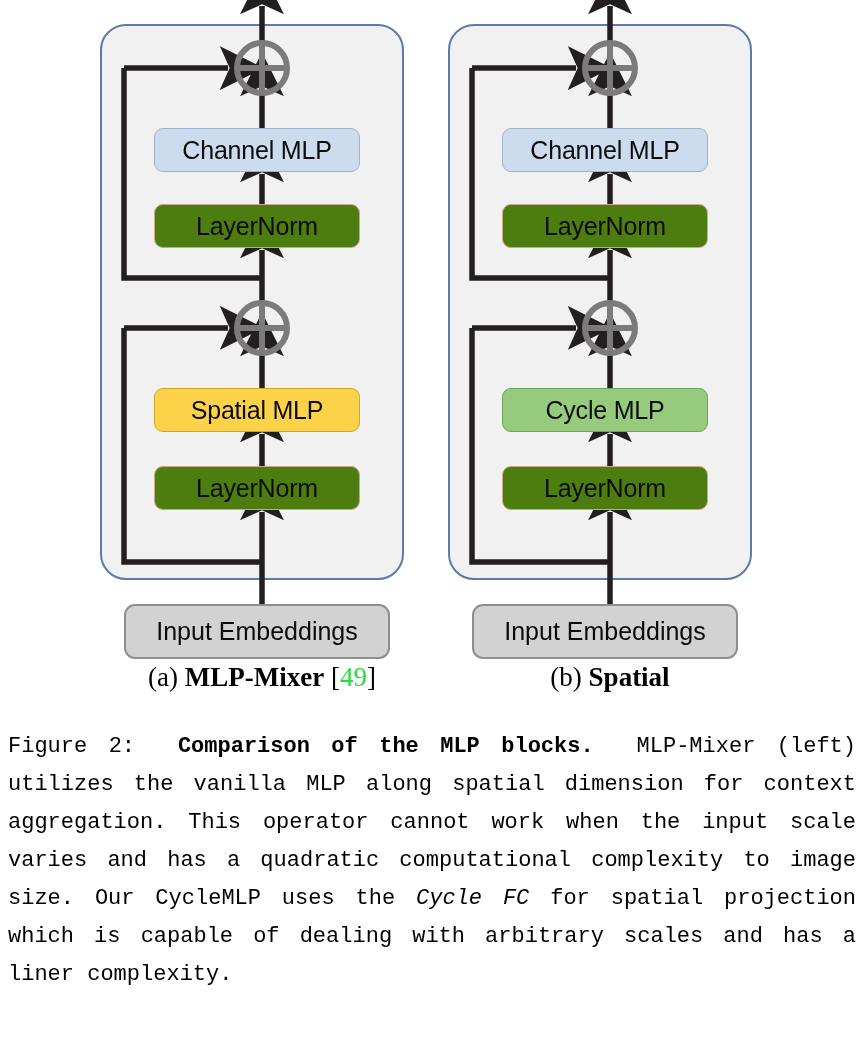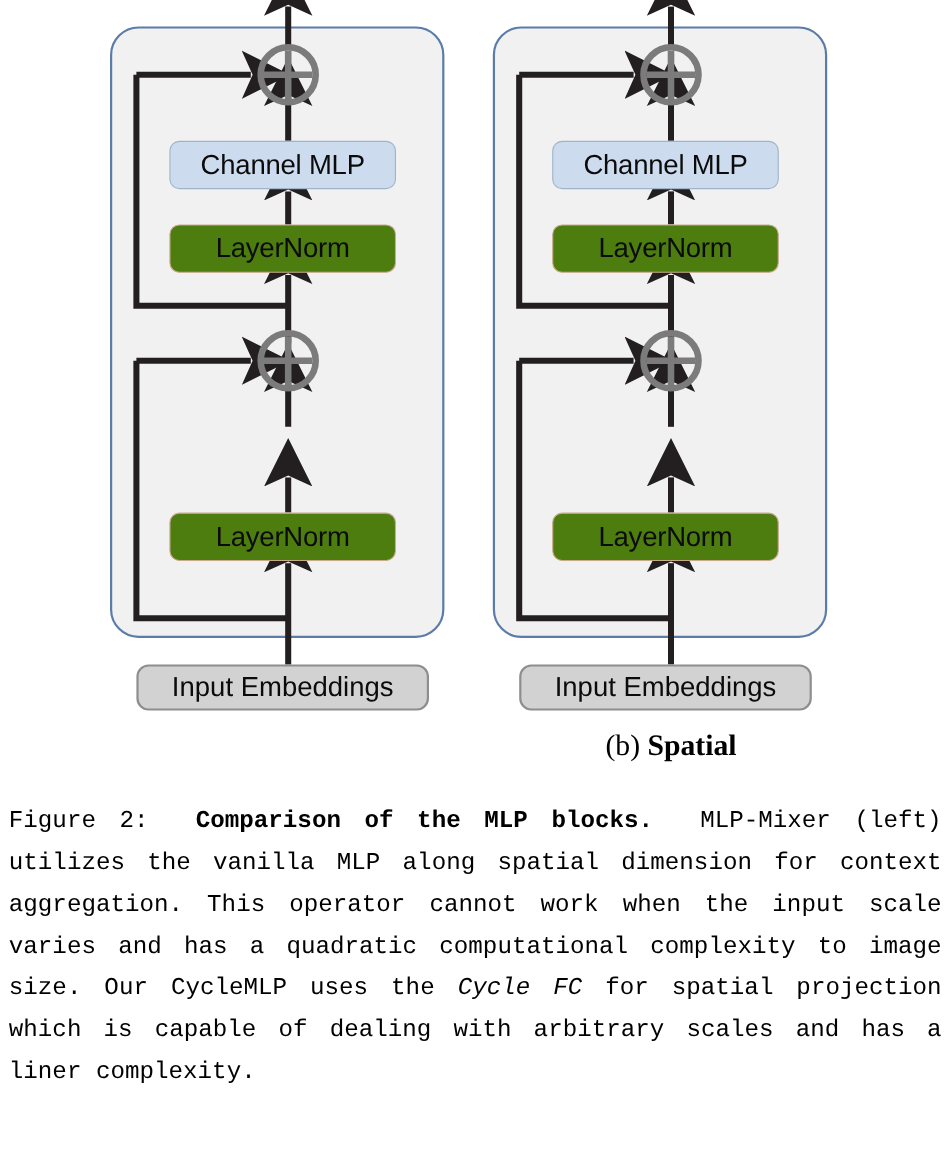--- a/index.html
+++ b/index.html
@@ -84,21 +84,21 @@
   .at-norm-top  { top: 204px; }
   .at-mix       { top: 388px; }
   .at-norm-bot  { top: 466px; }
 
   
   .input-embeddings {
     position: absolute;
     left: 36px;
     top: 604px;
     width: 266px;
-    height: 42px;
+    height: 55px;
     box-sizing: border-box;
     background: #d2d2d2;
     border: 2px solid #8e8e8e;
     border-radius: 11px;
     display: flex;
     align-items: center;
     justify-content: center;
     font-family: "Liberation Sans", sans-serif;
     font-size: 25px;
     color: #0b0b0b;
@@ -192,23 +192,27 @@
 
       <g>
         <circle cx="174" cy="328" r="25" fill="none" stroke="#7b7b7b" stroke-width="6"></circle>
         <line x1="152" y1="328" x2="196" y2="328" stroke="#7b7b7b" stroke-width="6"></line>
         <line x1="174" y1="306" x2="174" y2="350" stroke="#7b7b7b" stroke-width="6"></line>
       </g>
     </svg>
 
     <div class="pill pill-channel at-channel">Channel MLP</div>
     <div class="pill pill-layernorm at-norm-top">LayerNorm</div>
+    <div class="pill pill-spatial at-mix">Spatial MLP</div>
     <div class="pill pill-layernorm at-norm-bot">LayerNorm</div>
     <div class="input-embeddings">Input Embeddings</div>
 
+    <div class="subcaption">
+      <span class="lbl">(a)</span><span>&nbsp;</span><span class="nm">MLP-Mixer</span><span>&nbsp;</span><span class="cite-bracket">[</span><span class="cite-num">49</span><span class="cite-bracket">]</span>
+    </div>
   </div>
 
   <div class="diagram" id="diagram-cyclemlp">
 
     <div class="block-container"></div>
 
     <svg class="wires" viewBox="0 0 348 660">
       <defs>
         <marker id="ar-b" markerWidth="9" markerHeight="9" refX="1.5" refY="4.2" orient="auto">
           <path d="M0,0.2 L8,4.2 L0,8.2 L1.8,4.2 Z" fill="#231f20"></path>
@@ -234,20 +238,21 @@
       </g>
       <g>
         <circle cx="174" cy="328" r="25" fill="none" stroke="#7b7b7b" stroke-width="6"></circle>
         <line x1="152" y1="328" x2="196" y2="328" stroke="#7b7b7b" stroke-width="6"></line>
         <line x1="174" y1="306" x2="174" y2="350" stroke="#7b7b7b" stroke-width="6"></line>
       </g>
     </svg>
 
     <div class="pill pill-channel at-channel">Channel MLP</div>
     <div class="pill pill-layernorm at-norm-top">LayerNorm</div>
+    <div class="pill pill-cycle at-mix">Cycle MLP</div>
     <div class="pill pill-layernorm at-norm-bot">LayerNorm</div>
     <div class="input-embeddings">Input Embeddings</div>
 
     <div class="subcaption">
       <span class="lbl">(b)</span><span>&nbsp;</span><span class="nm">Spatial</span>
     </div>
   </div>
 </div>
 
 <div id="figure-caption"><span>Figure 2:</span><span>&nbsp;&nbsp;</span><span class="cap-bold">Comparison of the MLP blocks.</span><span>&nbsp;&nbsp;</span><span>MLP-Mixer (left) utilizes the vanilla MLP along spatial dimension for context aggregation. This operator cannot work when the input scale varies and has a quadratic computational complexity to image size. Our CycleMLP uses the </span><span class="cap-italic">Cycle FC</span><span> for spatial projection which is capable of dealing with arbitrary scales and has a liner complexity.</span></div>

